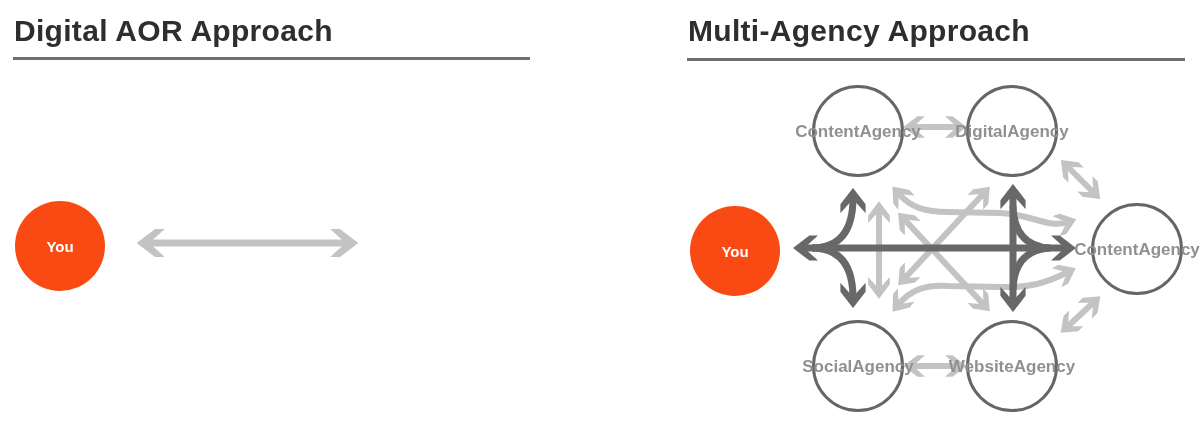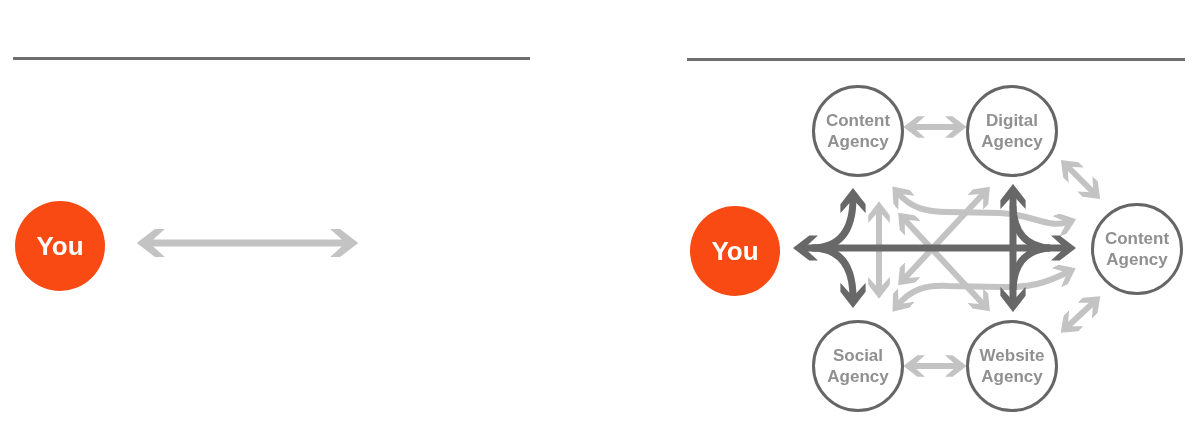--- a/index.html
+++ b/index.html
@@ -21,27 +21,27 @@
   }
   .stage{position:absolute;inset:0;}
   .title{
     position:absolute;
     font-size:30px;font-weight:700;letter-spacing:.3px;
     color:var(--title-text);white-space:nowrap;
   }
   .rule{position:absolute;height:3px;background:var(--underline);}
   .circle{
     position:absolute;border-radius:50%;
-    display:flex;flex-direction:column;align-items:center;justify-content:center;
+    display:flex;align-items:center;justify-content:center;
     text-align:center;
   }
   .you{
     width:90px;height:90px;background:var(--accent-orange);
   }
-  .you span{color:var(--you-label);font-size:26px;font-weight:700;}
+  .you span{color:var(--you-label);font-size:15px;font-weight:700;}
   .ring{
     width:92px;height:92px;border:3px solid var(--agency-ring);
     background:transparent;
   }
   .ring span{
     display:block;font-weight:700;font-size:17px;line-height:21px;
     color:var(--agency-label);
   }
   .ring.aor{border-color:var(--aor-ring);}
   .ring.aor span{color:var(--aor-ring);font-size:18px;}
@@ -84,27 +84,29 @@
     <path class="lt" stroke-width="6" d="M 898 305 C 911 289 926 285 948 286 L 1000 287 C 1030 288 1046 283 1068 272" marker-start="url(#ahL)" marker-end="url(#ahL)"></path>
 
     <path class="dk" stroke-width="7" d="M 1013 206 Q 1014 246 1050 248"></path>
     <path class="dk" stroke-width="7" d="M 1013 290 Q 1014 250 1050 248"></path>
     <path class="dk" stroke-width="7" d="M 812 248 Q 853 248 853 198" marker-end="url(#ahD)"></path>
     <path class="dk" stroke-width="7" d="M 812 248 Q 853 248 853 298" marker-end="url(#ahD)"></path>
     <path class="dk" stroke-width="7" d="M 1013 194 L 1013 302" marker-start="url(#ahD)" marker-end="url(#ahD)"></path>
     <path class="dk" stroke-width="7" d="M 803 248 L 1066 248" marker-start="url(#ahD)" marker-end="url(#ahD)"></path>
   </svg>
 
+  <div class="title" style="left:14px;top:14px">Digital AOR Approach</div>
   <div class="rule" style="left:13px;top:57px;width:517px"></div>
 
   <div class="circle you" style="left:15px;top:201px">
     <span>You</span>
   </div>
 
 
+  <div class="title" style="left:688px;top:14px">Multi-Agency Approach</div>
   <div class="rule" style="left:687px;top:58px;width:498px"></div>
 
   <div class="circle you" style="left:690px;top:206px">
     <span>You</span>
   </div>
 
   <div class="circle ring" style="left:812px;top:85px">
     <span>Content</span>
     <span>Agency</span>
   </div>

